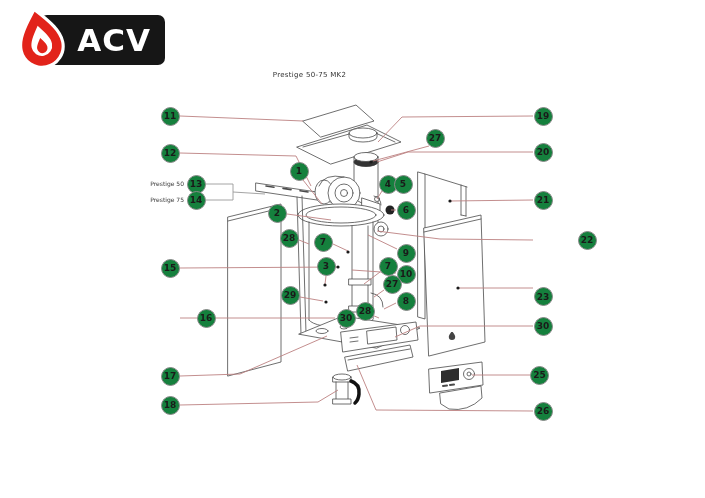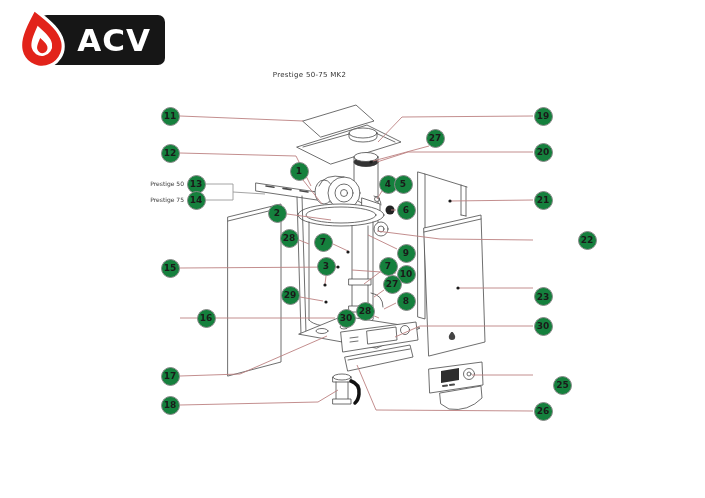--- a/index.html
+++ b/index.html
@@ -228,21 +228,21 @@
       <div class="callout" style="left: 160.5px; top: 258.5px;">15</div>
       <div class="callout" style="left: 160.5px; top: 308.5px; margin-left: 36px;">16</div>
       <div class="callout" style="left: 160.5px; top: 366.5px;">17</div>
       <div class="callout" style="left: 160.5px; top: 395.5px;">18</div>
       <div class="callout" style="left: 533.5px; top: 106.5px;">19</div>
       <div class="callout" style="left: 533.5px; top: 142.5px;">20</div>
       <div class="callout" style="left: 533.5px; top: 190.5px;">21</div>
       <div class="callout" style="left: 533.5px; top: 230.5px; margin-left: 44px;">22</div>
       <div class="callout" style="left: 533.5px; top: 287px;">23</div>
       <div class="callout" style="left: 533.5px; top: 316.5px;">30</div>
-      <div class="callout" style="left: 553px; top: 365.5px; margin-top: 10px;">25</div>
+      <div class="callout" style="left: 530px; top: 365.5px;">25</div>
       <div class="callout" style="left: 533.5px; top: 401.5px;">26</div>
       <div class="callout" style="left: 425.5px; top: 128.5px;">27</div>
       <div class="callout" style="left: 382.5px; top: 274.5px;">27</div>
       <div class="callout" style="left: 279.5px; top: 228.5px;">28</div>
       <div class="callout" style="left: 355.5px; top: 301.5px;">28</div>
       <div class="callout" style="left: 280.5px; top: 285.5px;">29</div>
       <div class="callout" style="left: 336.5px; top: 308.5px;">30</div>
       <div class="variant-label" style="left: 122px; top: 180.5px;">Prestige 50</div>
       <div class="variant-label" style="left: 122px; top: 196.5px;">Prestige 75</div>
     </div>

